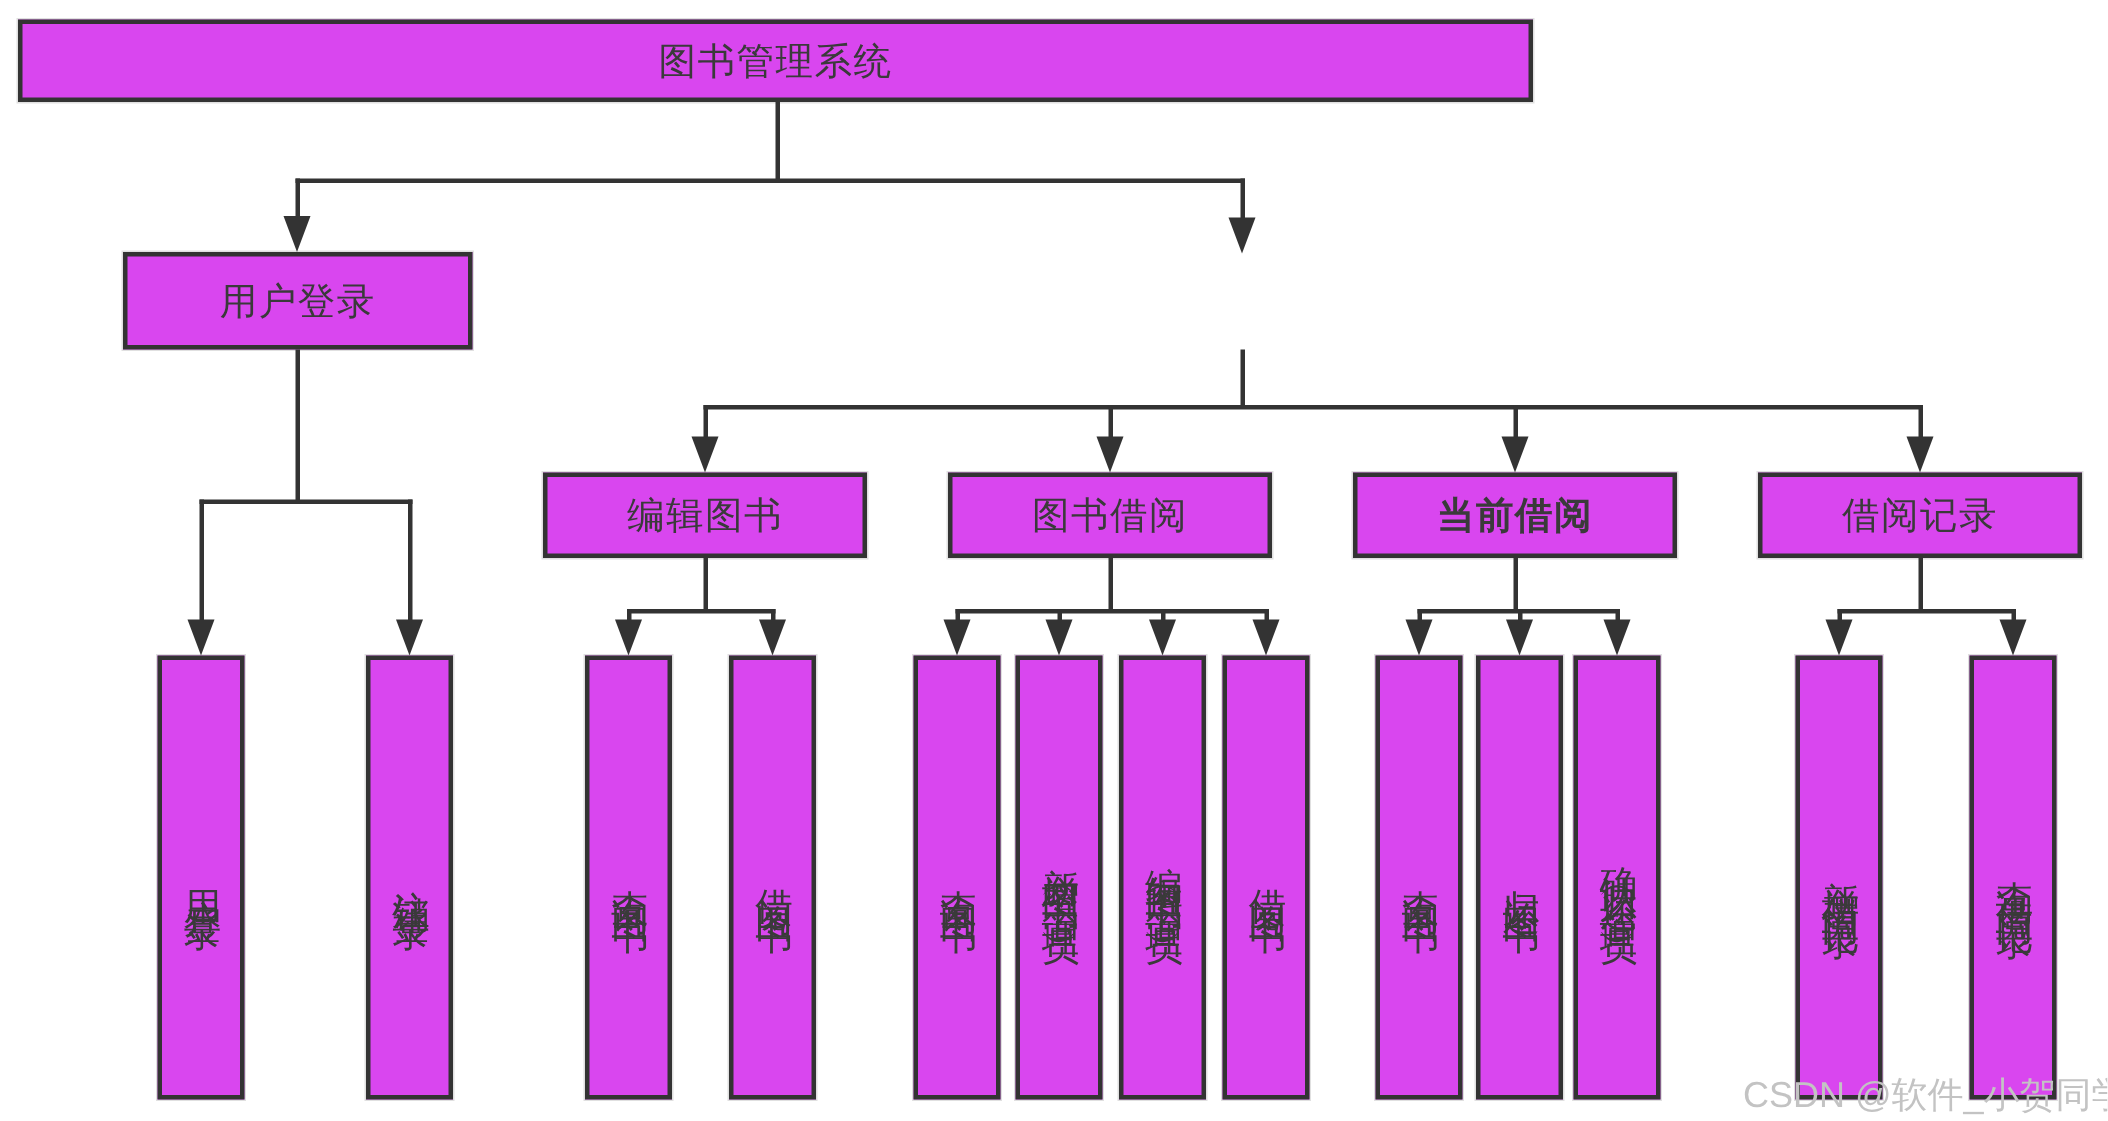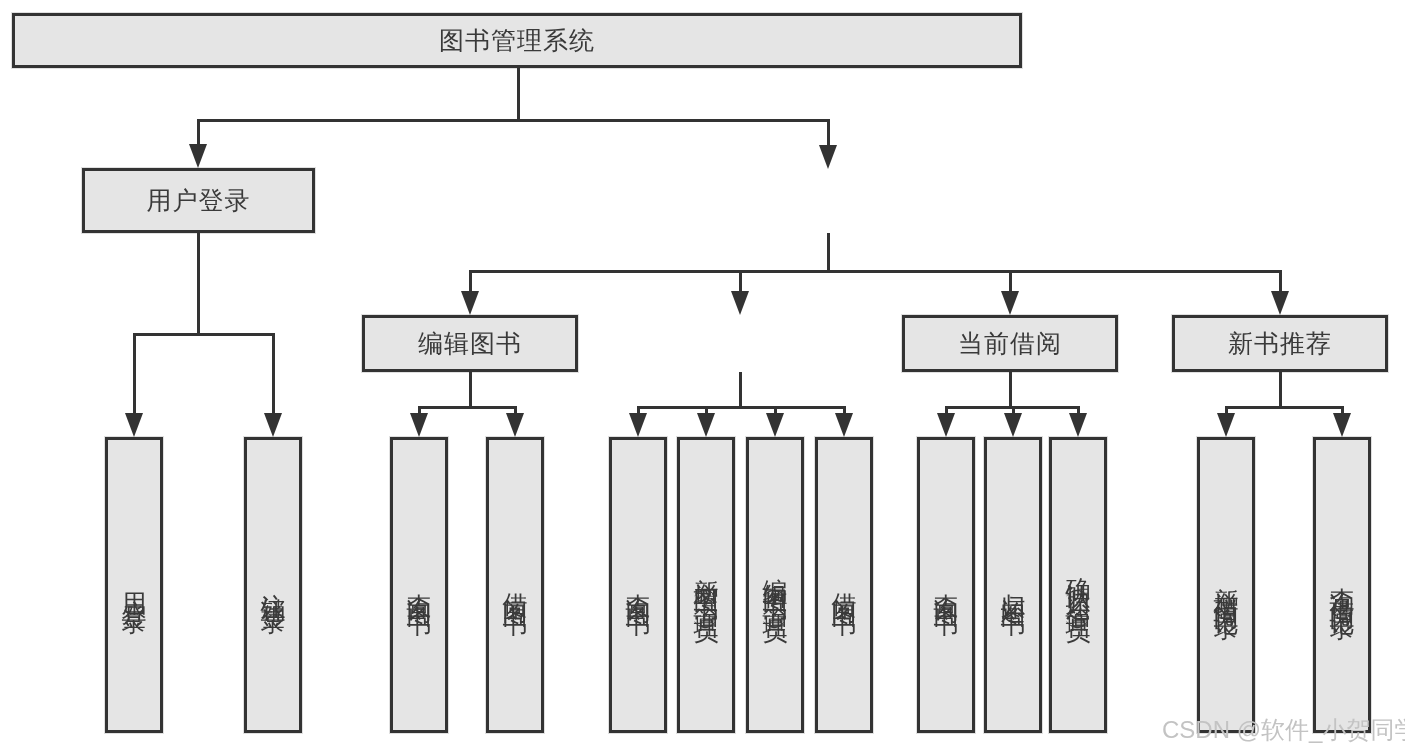--- a/index.html
+++ b/index.html
@@ -14,21 +14,21 @@
     width: 1405px;
     height: 747px;
     background: var(--bg);
     overflow: hidden;
     font-family: "Liberation Sans", "DejaVu Sans", sans-serif;
     color: var(--text);
   }
   .node {
     position: absolute;
     box-sizing: border-box;
-    background: #e5e5e5;
+    background: #d946ef;
     border: 3px solid var(--line);
     display: flex;
     align-items: center;
     justify-content: center;
     text-align: right;
     box-shadow: 0 0 0 1px rgba(130,130,130,0.25);
   }
   .hlabel { font-size: 25px; letter-spacing: 1px; white-space: nowrap; }
   .vnode  {
     writing-mode: vertical-rl;
@@ -58,22 +58,23 @@
 </head>
 <body>
 
 <div id="stage">
 
   <div class="node hlabel" style="left:12px; top:13px; width:1010px; height:55px;">图书管理系统</div>
 
   <div class="node hlabel" style="left:82px; top:168px; width:233px; height:65px;">用户登录</div>
 
   <div class="node hlabel" style="left:362px; top:315px; width:216px; height:57px;">编辑图书</div>
-  <div class="node hlabel" style="left:902px; top:315px; width:216px; height:57px;">当前借阅</div>
-  <div class="node hlabel" style="left:1172px; top:315px; width:216px; height:57px;">新书推荐</div>
+  <div class="node hlabel" style="left:632px; top:315px; width:216px; height:57px;">图书借阅</div>
+  <div class="node hlabel" style="left:902px; top:315px; width:216px; height:57px;font-weight:bold;">当前借阅</div>
+  <div class="node hlabel" style="left:1172px; top:315px; width:216px; height:57px;">借阅记录</div>
 
   <div class="node vnode" style="left:105px; top:437px; width:58px; height:296px;">用户登录</div>
   <div class="node vnode" style="left:244px; top:437px; width:58px; height:296px;">注销登录</div>
 
   <div class="node vnode" style="left:390px; top:437px; width:58px; height:296px;">查询图书</div>
   <div class="node vnode" style="left:486px; top:437px; width:58px; height:296px;">借阅图书</div>
 
   <div class="node vnode" style="left:609px; top:437px; width:58px; height:296px;">查询图书</div>
   <div class="node vnode" style="left:677px; top:437px; width:58px; height:296px;">新增图书（管理员）</div>
   <div class="node vnode" style="left:746px; top:437px; width:58px; height:296px;">编辑图书（管理员）</div>

